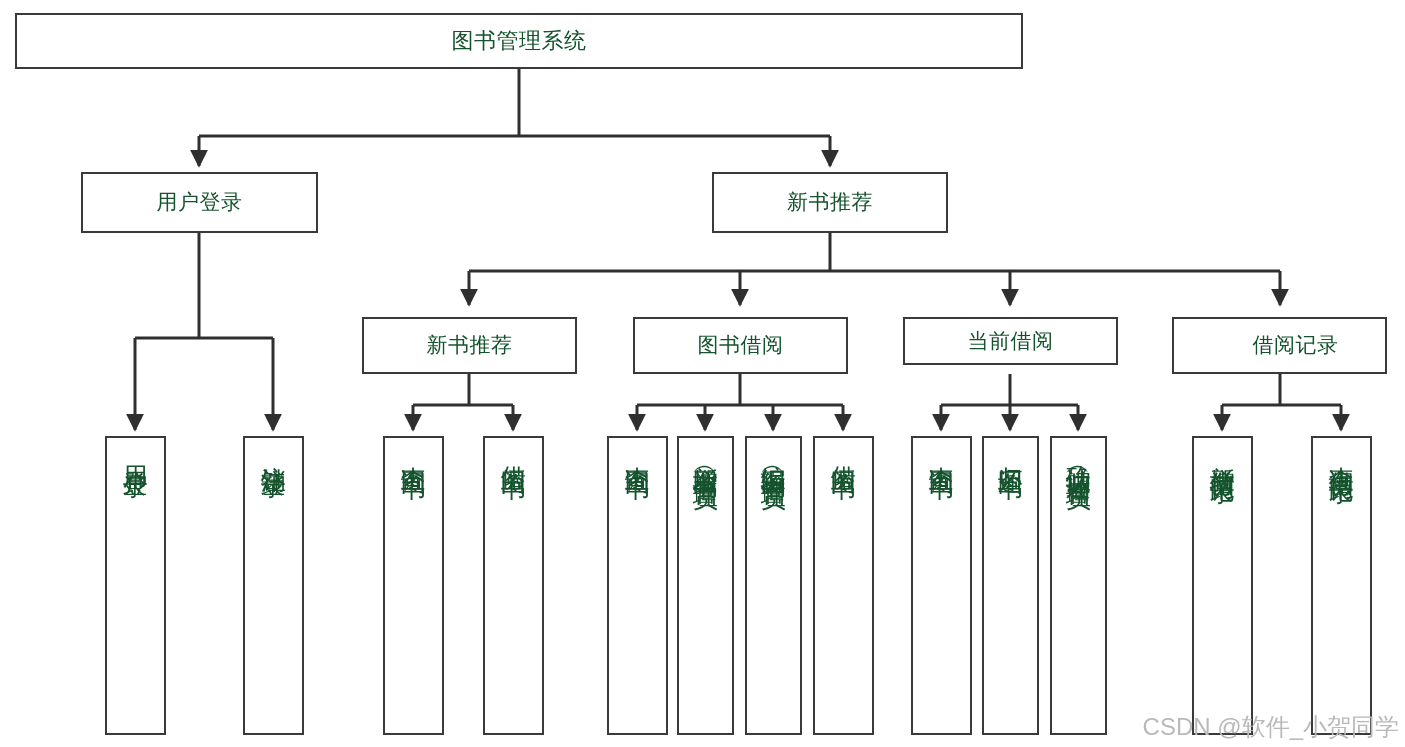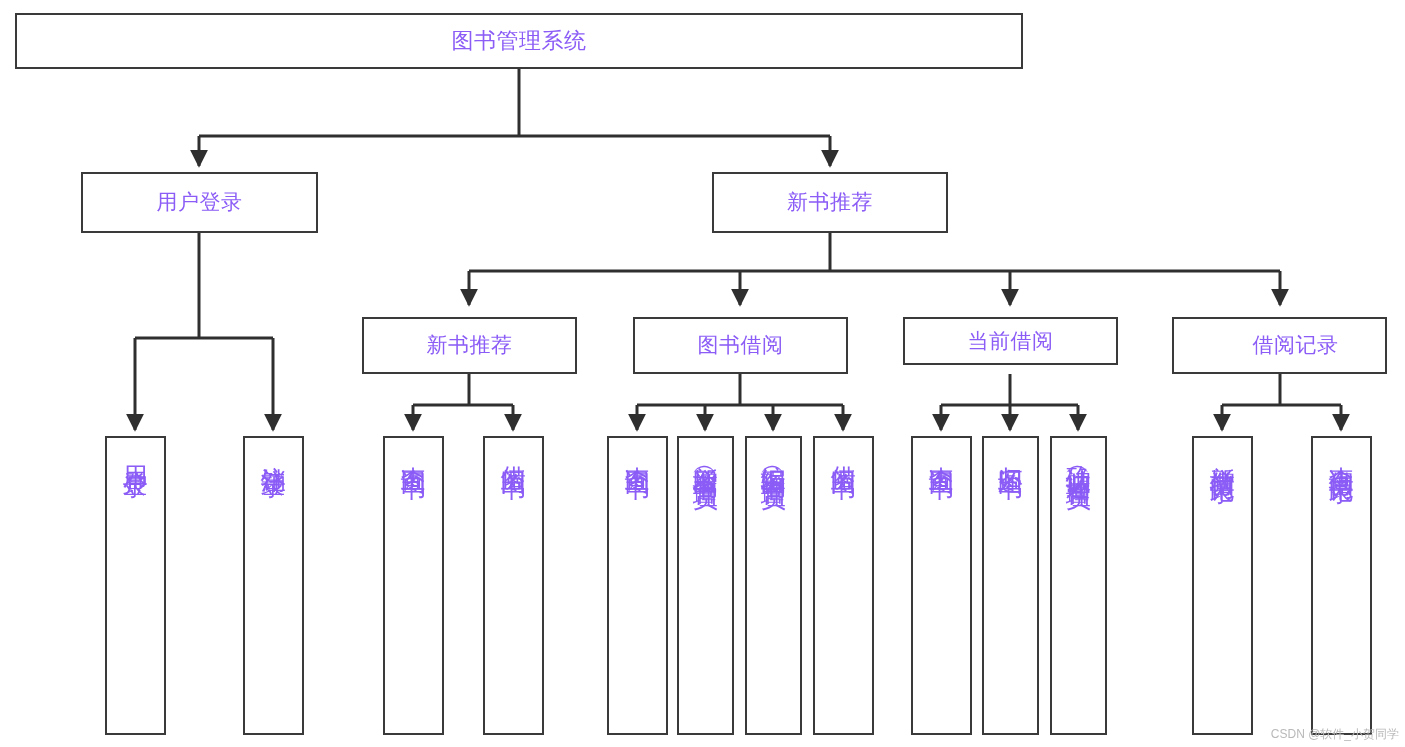--- a/index.html
+++ b/index.html
@@ -27,21 +27,21 @@
     pointer-events: none;
   }
   .node {
     position: absolute;
     box-sizing: border-box;
     border: 2px solid #3a3a3a;
     background: #ffffff;
     display: flex;
     align-items: center;
     justify-content: center;
-    color: #8b5cf6;
+    color: #14532d;
     z-index: 2;
   }
   .node .lbl {
     display: block;
     text-align: center;
     line-height: 1.28;
     letter-spacing: 0.5px;
   }
   
   .h-node .lbl {
@@ -62,21 +62,21 @@
     letter-spacing: 3px;
     height: auto;
     max-height: 100%;
     text-align: left;
   }
   .v-node.tall .lbl { font-size: 25px; }
   .watermark {
     position: absolute;
     right: 6px;
     bottom: 4px;
-    font-size: 12px;
+    font-size: 24px;
     color: #b9b9b9;
     white-space: nowrap;
     z-index: 5;
     font-family: "Liberation Sans", "DejaVu Sans", sans-serif;
   }
 </style>
 </head>
 <body>
 
 <div id="canvas">

